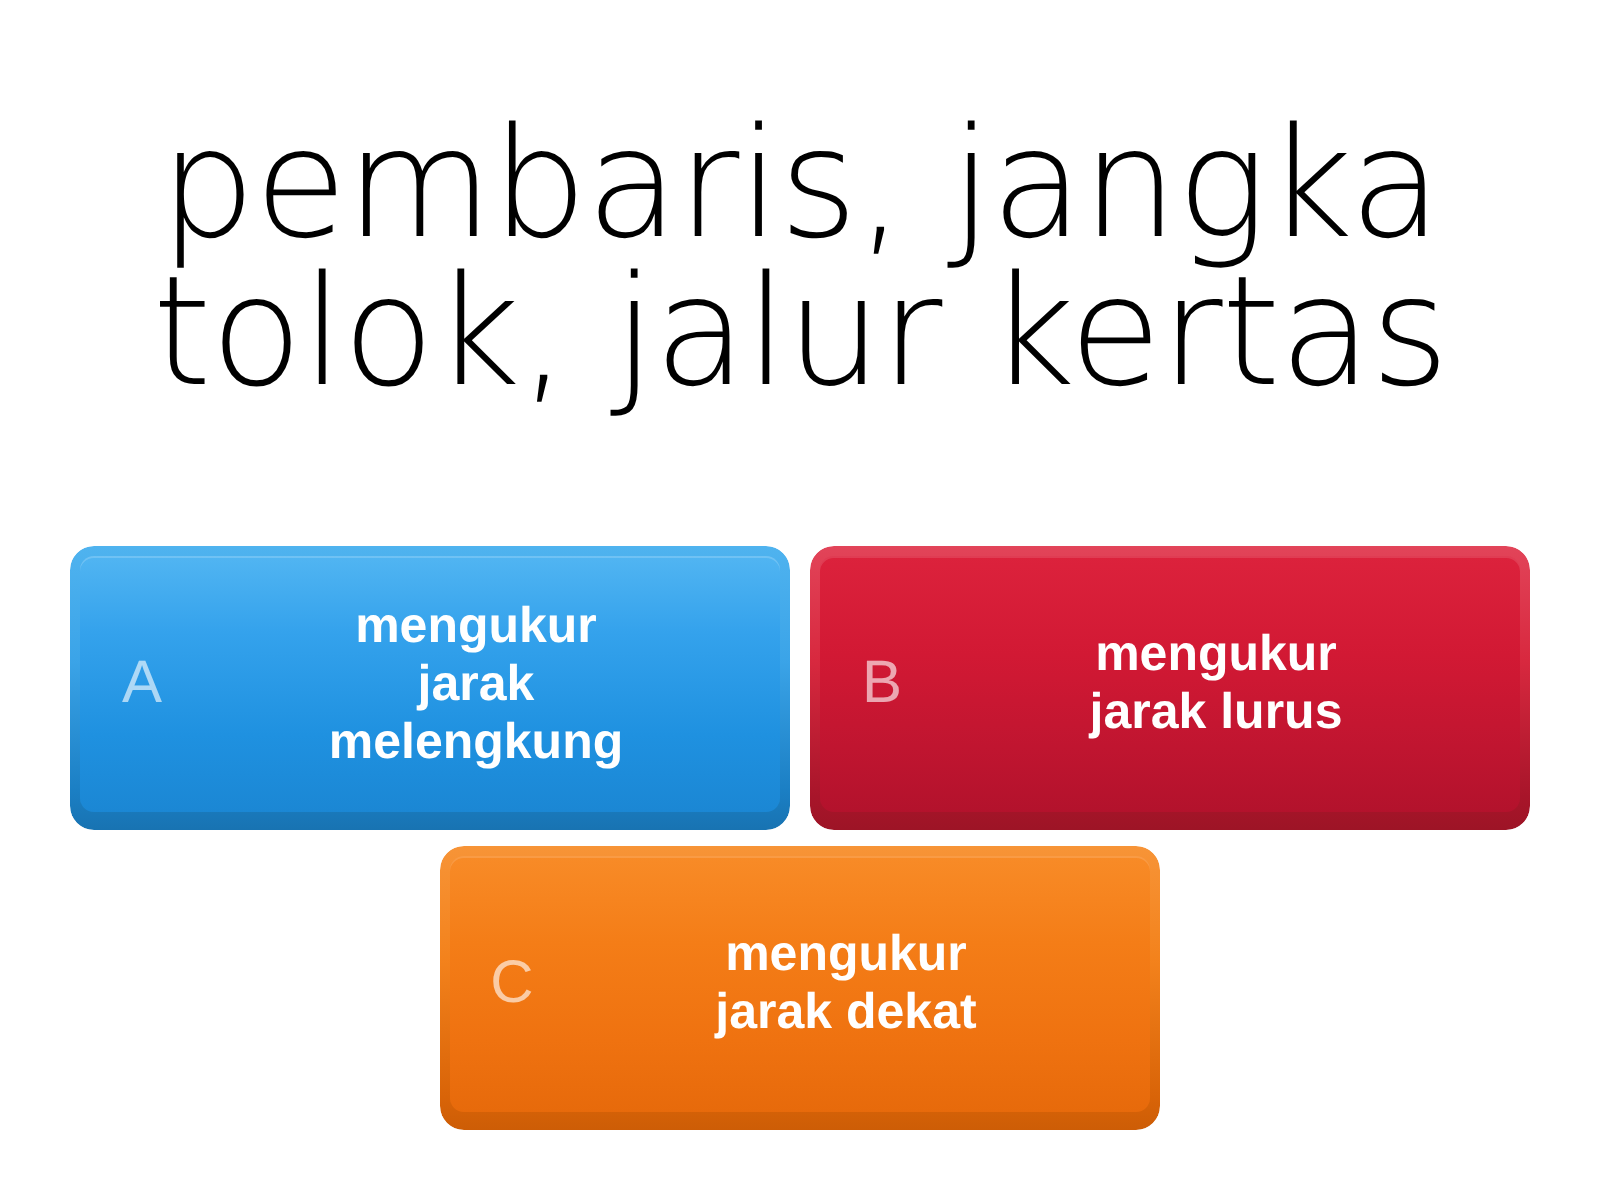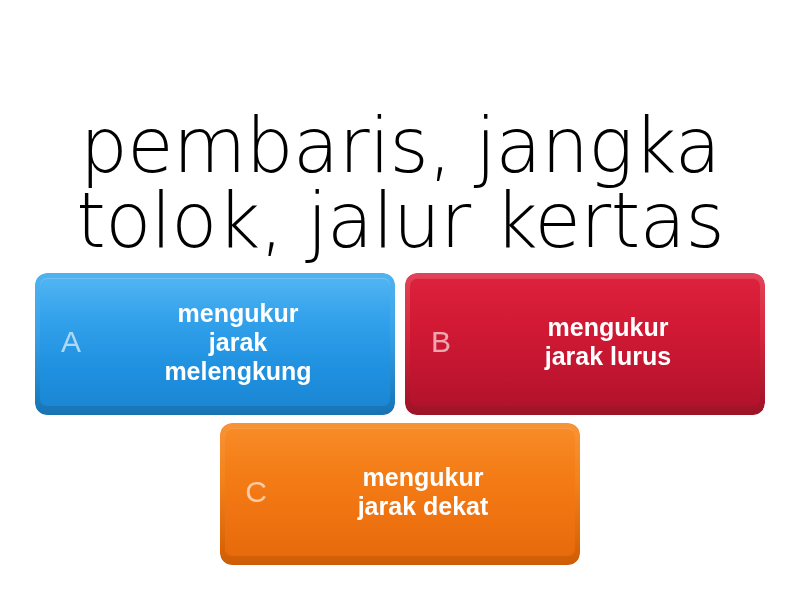--- a/index.html
+++ b/index.html
@@ -20,21 +20,21 @@
   #quiz-card {
     position: absolute;
     inset: 0;
     display: flex;
     flex-direction: column;
   }
 
   #question-area {
     height: 258px;
     display: flex;
-    align-items: flex-end;
+    align-items: center;
     justify-content: center;
     padding: 0 14px;
     box-sizing: border-box;
   }
 
   #question-text {
     font-family: "DejaVu Sans", "Liberation Sans", sans-serif;
     font-weight: 300;
     font-size: 76px;
     line-height: 0.98;

